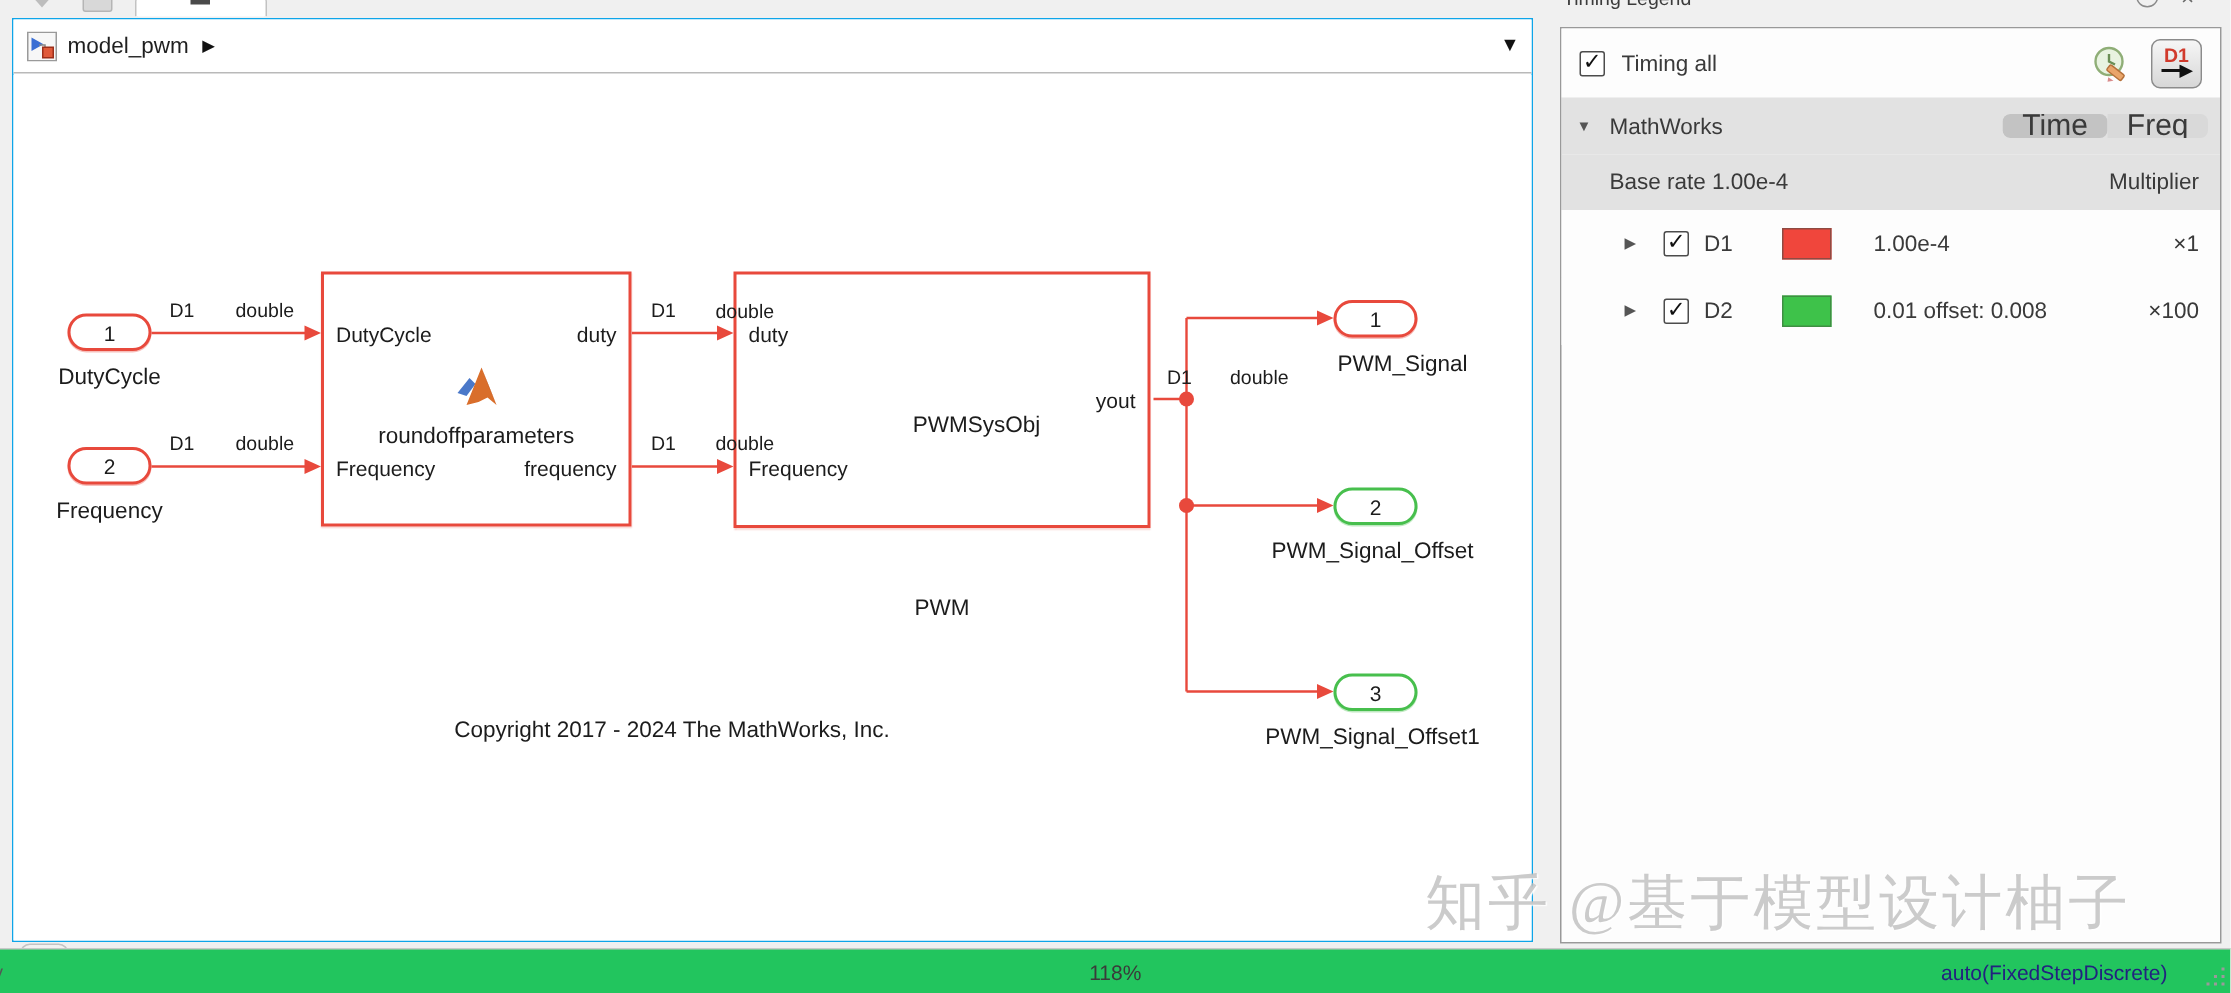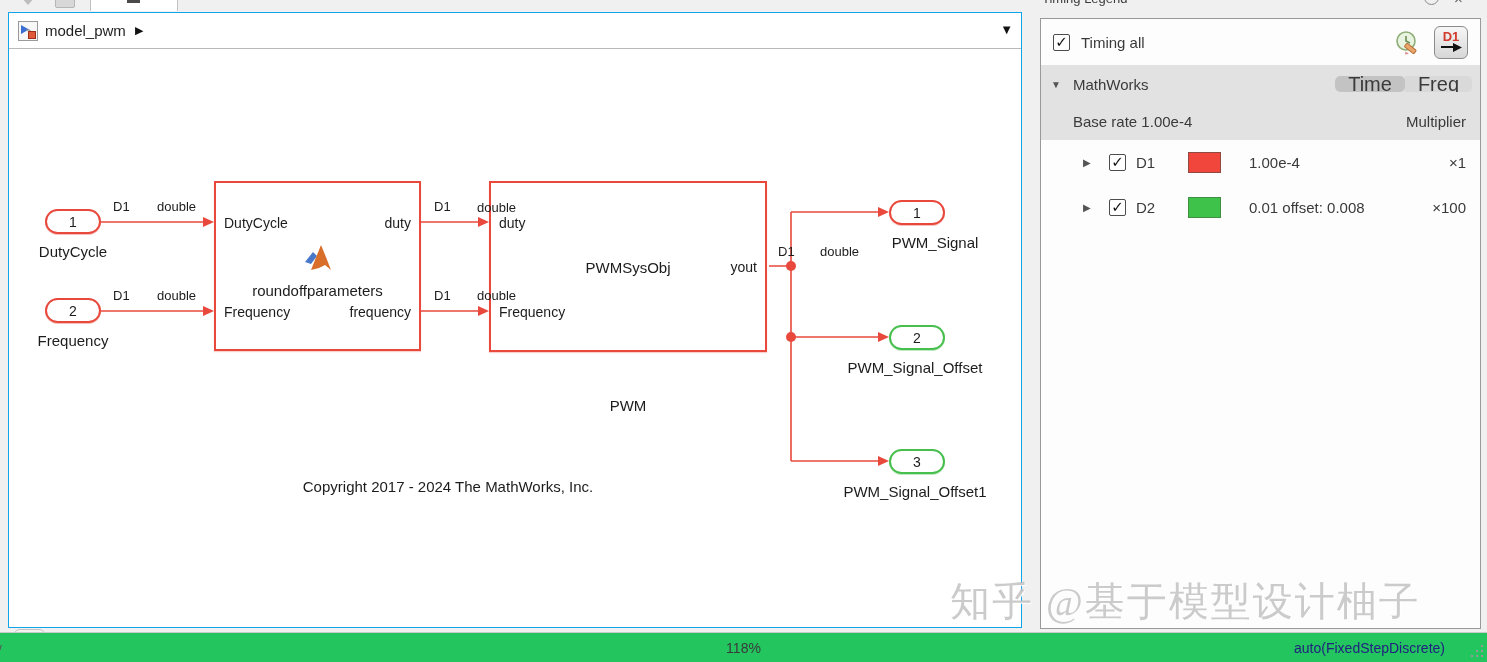--- a/index.html
+++ b/index.html
@@ -174,21 +174,21 @@
         <polygon points="1,19 9,9 13,13 7,21" fill="#4a78c9"></polygon>
         <polygon points="7,27 17,2 27,27 21,22 15,25" fill="#d96e2b"></polygon>
         <polygon points="17,2 27,27 22,15" fill="#a93f10"></polygon>
       </svg>
       <div class="blk-title" style="top:99px;">roundoffparameters</div>
     </div>
 
     <div class="sl-block" style="left:480px; top:131px; width:278px; height:171px;">
       <div class="port-lab" style="left:8px; top:32px;">duty</div>
       <div class="port-lab" style="left:8px; top:121px;">Frequency</div>
-      <div class="blk-title" style="top:76px;">PWMSysObj</div>
+      <div class="blk-title" style="top:92px;margin-left:23px;">PWMSysObj</div>
       <div class="port-lab" style="right:8px; top:76px;">yout</div>
     </div>
     <div class="block-label" style="left:480px; top:347px; width:278px;">PWM</div>
 
     <div class="port-pill" style="left: 880px; top: 150px; border-color: rgb(232, 73, 60);">
         <span>1</span>
       </div>
     <div class="block-label" style="left:826px; top:184px; width:200px;">PWM_Signal</div>
 
     <div class="port-pill" style="left: 880px; top: 275px; box-shadow: rgba(71, 191, 77, 0.35) 0px 1px 0px; border-color: rgb(71, 191, 77);">

